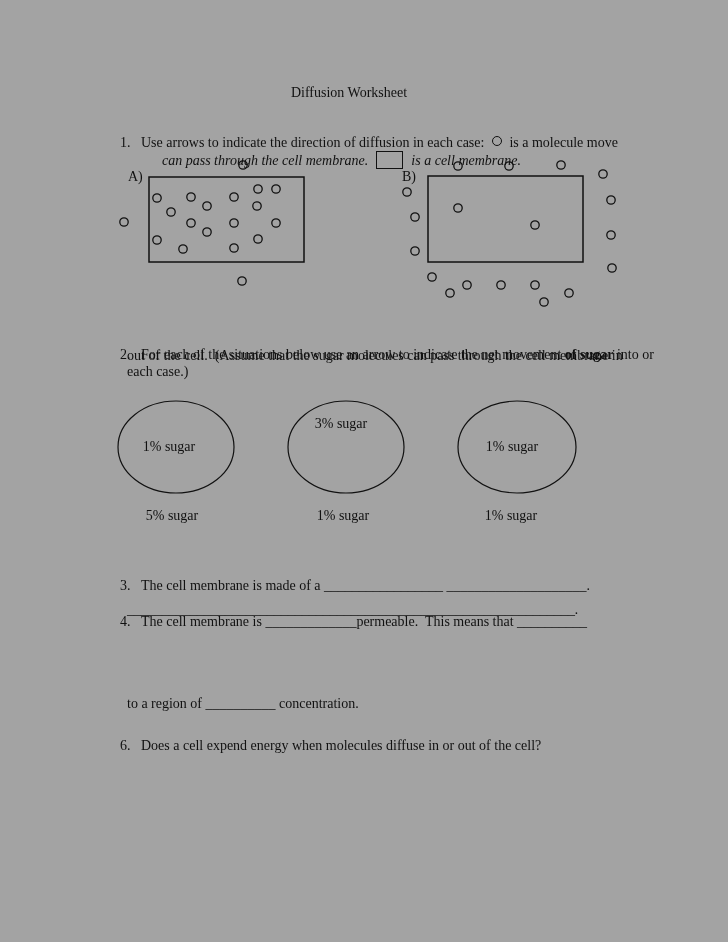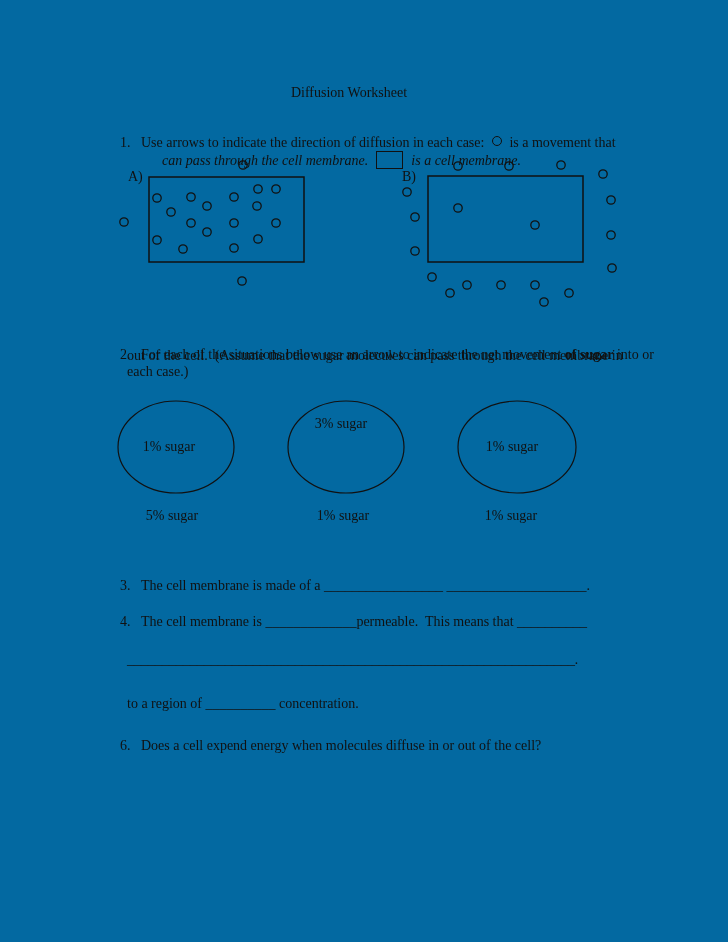--- a/index.html
+++ b/index.html
@@ -1,20 +1,20 @@
 <!DOCTYPE html>
 <html><head>
 <meta charset="utf-8">
 <style>
   html, body { margin: 0; padding: 0; background: #ffffff; }
   .page {
     position: relative;
     width: 728px;
     height: 942px;
-    background: #0369a1;
+    background: #a3a3a3;
     font-family: "Liberation Serif", serif;
     font-size: 14px;
     color: #111111;
     overflow: hidden;
   }
   #diagram-svg {
     position: absolute;
     left: 0; top: 0;
     width: 728px; height: 942px;
     pointer-events: none;
@@ -96,21 +96,21 @@
       <circle cx="544" cy="302" r="4.2" class="molecule"></circle>
       <circle cx="569" cy="293" r="4.2" class="molecule"></circle>
       <ellipse cx="176" cy="447" rx="58" ry="46" class="cell-ellipse"></ellipse>
       <ellipse cx="346" cy="447" rx="58" ry="46" class="cell-ellipse"></ellipse>
       <ellipse cx="517" cy="447" rx="59" ry="46" class="cell-ellipse"></ellipse>
     </svg>
 
   <div class="line center" style="left:0px; top:85px; width:698px;">Diffusion Worksheet</div>
 
   <div class="line" style="left:106px; top:119px;">
-    <span class="num">1.</span><span>Use arrows to indicate the direction of diffusion in each case:</span><span class="inline-circle"></span><span>is a movement that</span>
+    <span class="num">1.</span><span>Use arrows to indicate the direction of diffusion in each case:</span><span class="inline-circle"></span><span>is a molecule move</span>
   </div>
   <div class="line" style="left:148px; top:135px;font-style:italic;">
     <span>can pass through the cell membrane.</span><span class="inline-box"></span><span>is a cell membrane.</span>
   </div>
 
   <div class="line" style="left:128px; top:169px;">A)</div>
   <div class="line" style="left:402px; top:169px;">B)</div>
 
   <div class="line" style="left:106px; top:331px;">
     <span class="num">2.</span><span>For each of the situations below use an arrow to indicate the net movement </span><b>of sugar</b><span> into or</span>
@@ -126,21 +126,21 @@
   <div class="line center" style="left:293px; top:508px; width:100px;">1% sugar</div>
   <div class="line center" style="left:461px; top:508px; width:100px;">1% sugar</div>
 
   <div class="line" style="left:106px; top:562px;">
     <span class="num">3.</span><span>The cell membrane is made of a _________________ ____________________.</span>
   </div>
 
   <div class="line" style="left:106px; top:598px;">
     <span class="num">4.</span><span>The cell membrane is _____________permeable.  This means that __________</span>
   </div>
-  <div class="line" style="left:127px; top:652px;font-style:italic;">________________________________________________________________.</div>
+  <div class="line" style="left:127px; top:602px;font-style:italic;">________________________________________________________________.</div>
 
   <div class="line" style="left:127px; top:696px;">to a region of __________ concentration.</div>
 
   <div class="line" style="left:106px; top:722px;">
     <span class="num">6.</span><span>Does a cell expend energy when molecules diffuse in or out of the cell?</span>
   </div>
 
 </div>
 
 </body></html>

